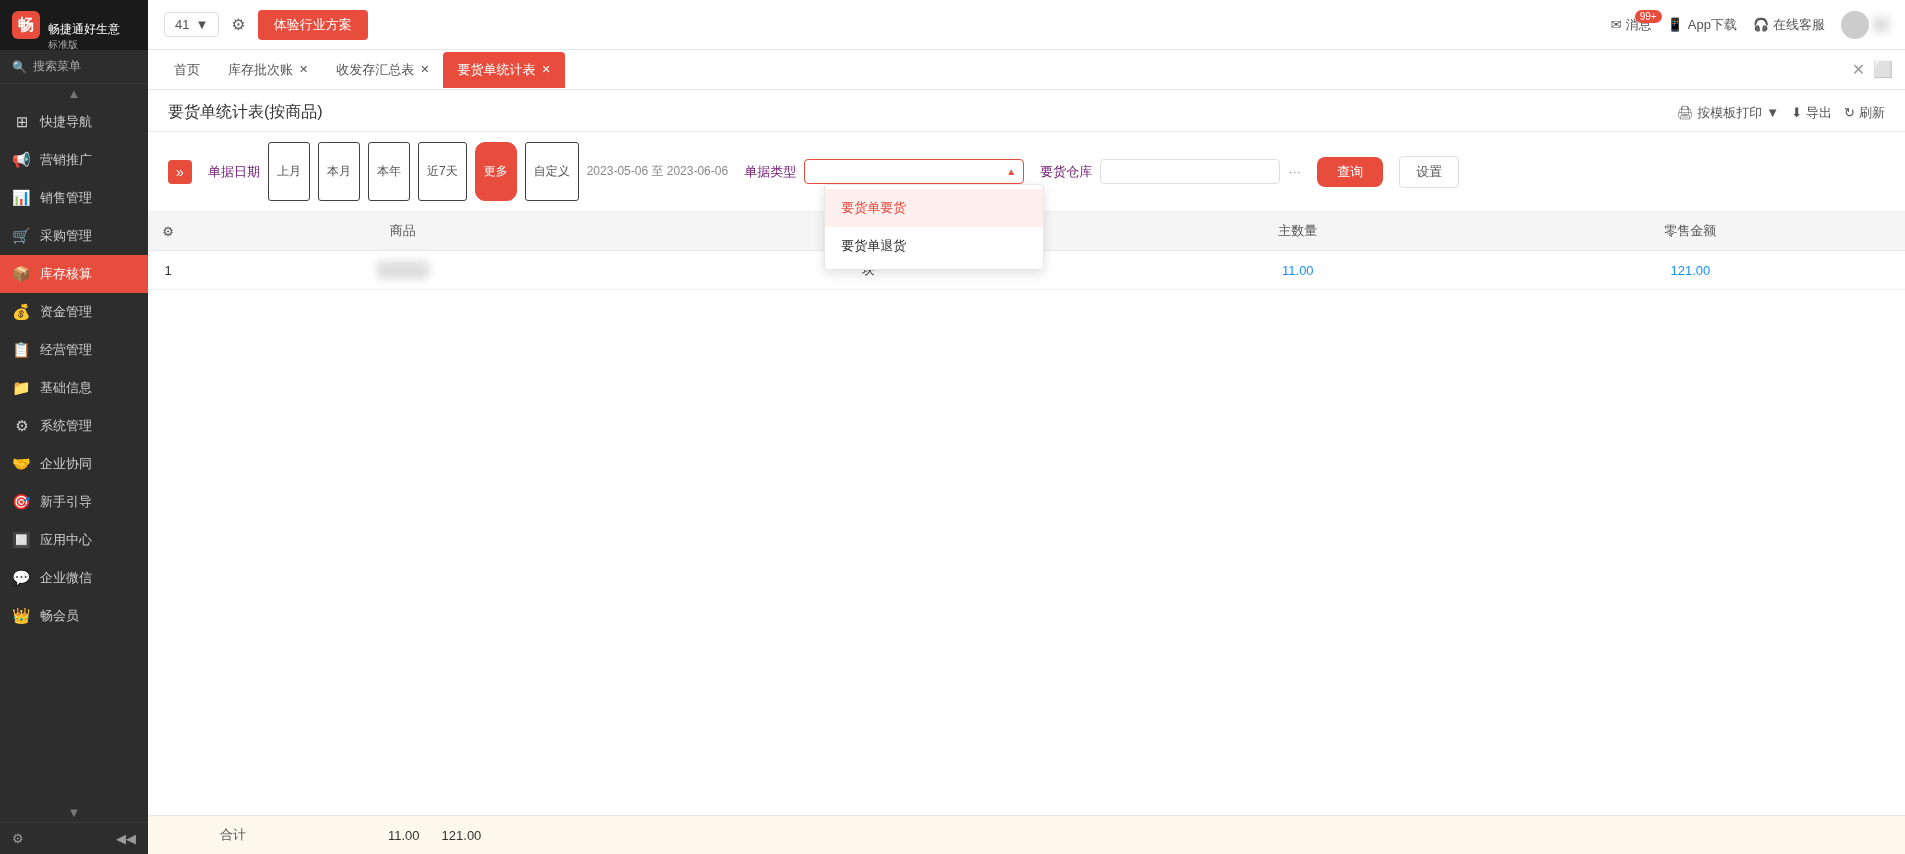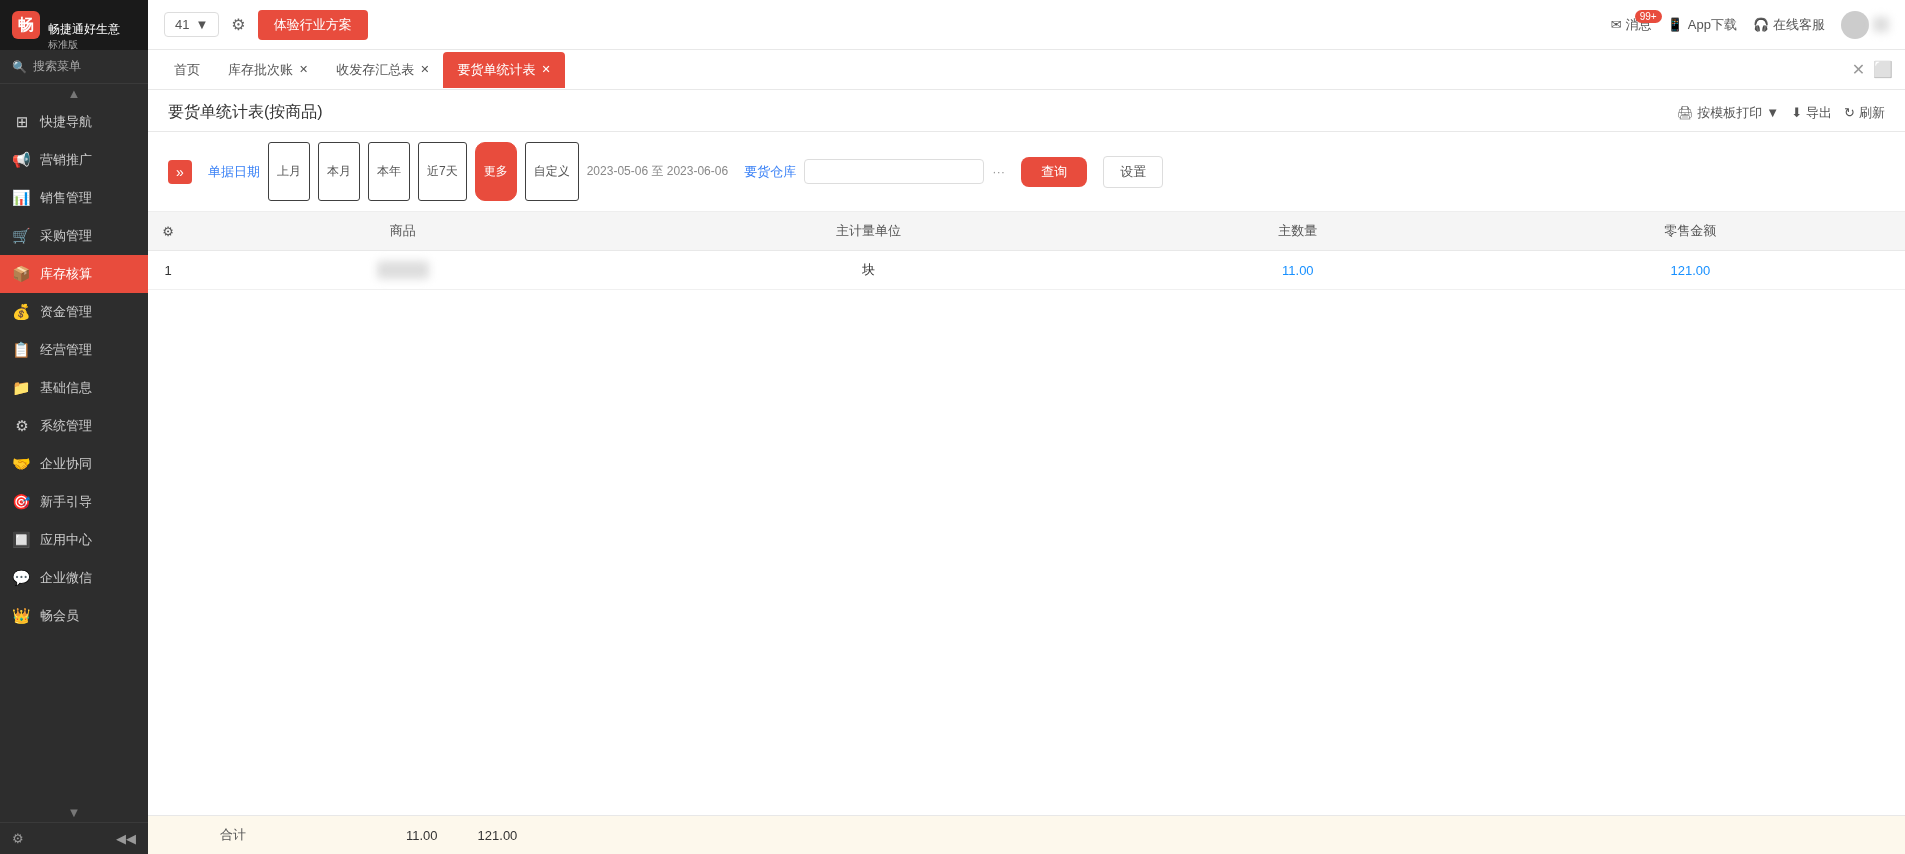--- a/index.html
+++ b/index.html
@@ -194,21 +194,21 @@
       background: #e84c3d;
       color: #fff;
       border-radius: 4px;
       display: flex;
       align-items: center;
       justify-content: center;
       cursor: pointer;
       font-size: 14px;
     }
     .filter-group { display: flex; align-items: center; gap: 8px; }
-    .filter-label { color: #3b82f6; font-size: 13px; white-space: nowrap; text-align: center; }
+    .filter-label { color: #701a75; font-size: 13px; white-space: nowrap; text-align: center; }
     .date-btn {
       padding: 20px 8px;
       border: 1px solid #404040;
       border-radius: 3px;
       cursor: pointer;
       font-size: 12px;
       color: #555;
       background: #fff;
     }
     .date-btn.more {
@@ -328,21 +328,21 @@
     .td-link { color: #1890ff; cursor: pointer; }
 
     
     .table-footer {
       background: #fdf8ec;
       border-top: 1px solid #e8e8e8;
       padding: 10px 12px;
       display: flex;
       align-items: center;
       font-size: 13px;
-      gap: 40px;
+      gap: 22px;
     }
     .footer-label { color: #555; font-weight: 500; padding-left: 60px; }
     .footer-value { color: #333; }
 
     
     .sidebar-scroll-up, .sidebar-scroll-down {
       display: flex;
       justify-content: center;
       padding: 2px;
       cursor: pointer;
@@ -522,20 +522,35 @@
         <span class="filter-label">单据日期</span>
         <button class="date-btn">上月</button>
         <button class="date-btn">本月</button>
         <button class="date-btn">本年</button>
         <button class="date-btn">近7天</button>
         <button class="date-btn more">更多</button>
         <button class="date-btn">自定义</button>
         <span class="date-text">2023-05-06 至 2023-06-06</span>
       </div>
 
+      <div class="filter-select-group" style="position:relative;">
+        <span class="filter-label">单据类型</span>
+        <div class="select-wrapper">
+          <input class="filter-select" readonly="" value="" style="width: 220px;">
+        </div>
+
+        <div class="dropdown-menu" style="left:80px;top:100%;">
+          <div class="dropdown-item selected">
+            <span>要货单要货</span>
+          </div>
+          <div class="dropdown-item">
+            <span>要货单退货</span>
+          </div>
+        </div>
+      </div>
 
       <div class="filter-select-group">
         <span class="filter-label">要货仓库</span>
         <input class="warehouse-select" value="" style="width: 180px;">
         <span class="more-icon">···</span>
       </div>
 
       <button class="query-btn">查询</button>
       <button class="settings-btn">设置</button>
     </div>

